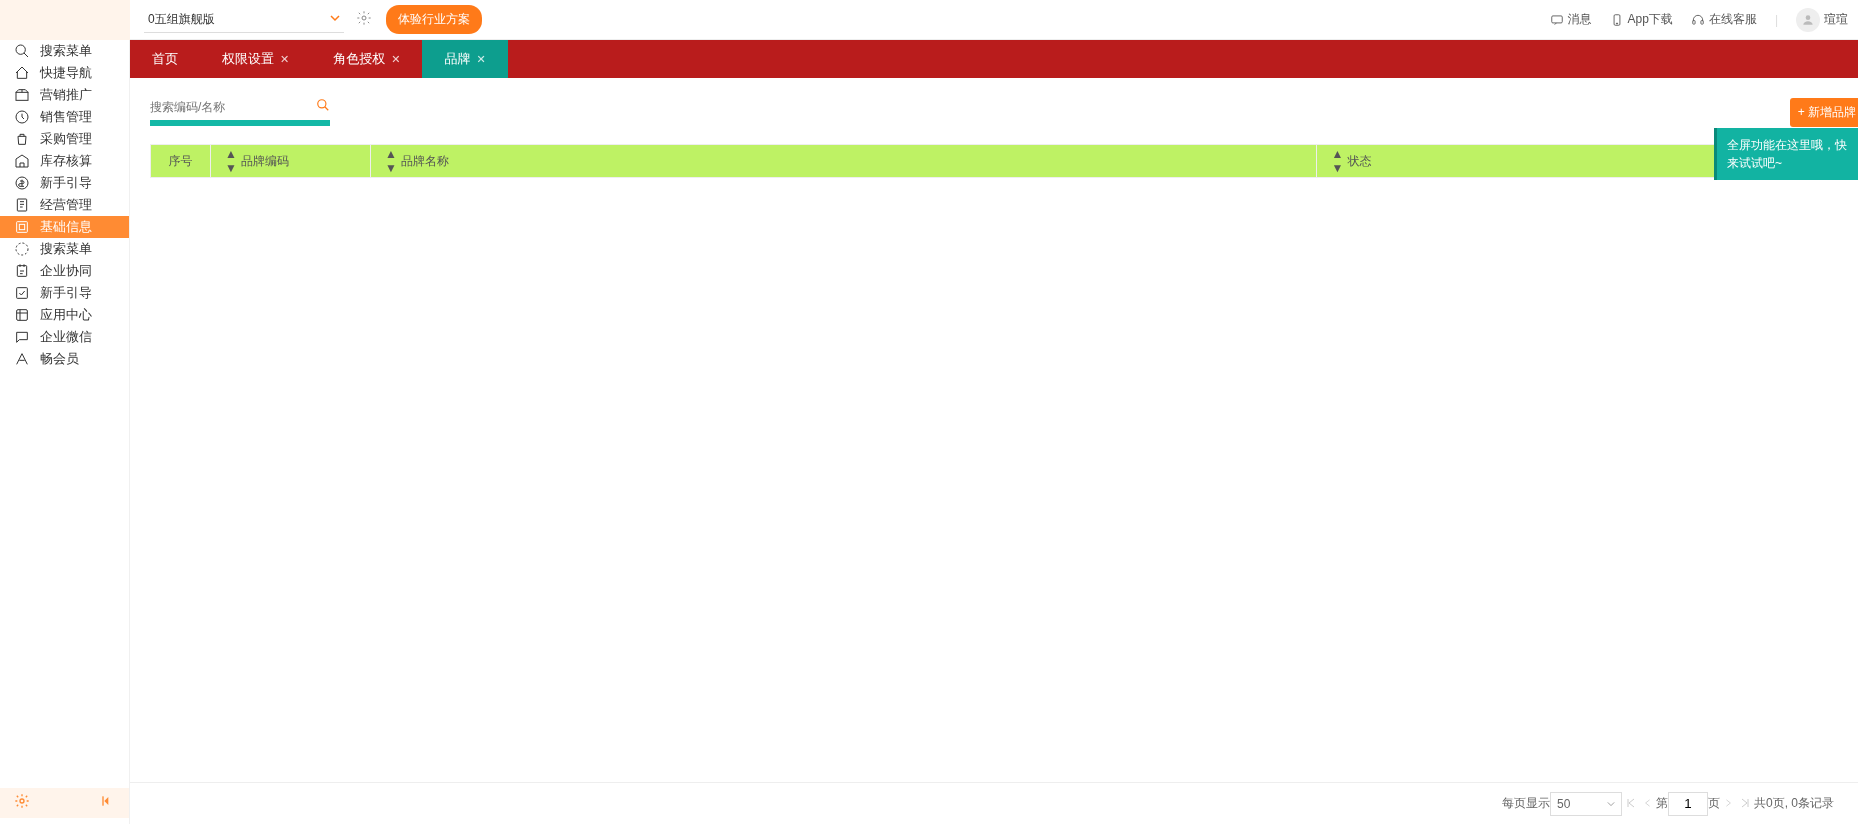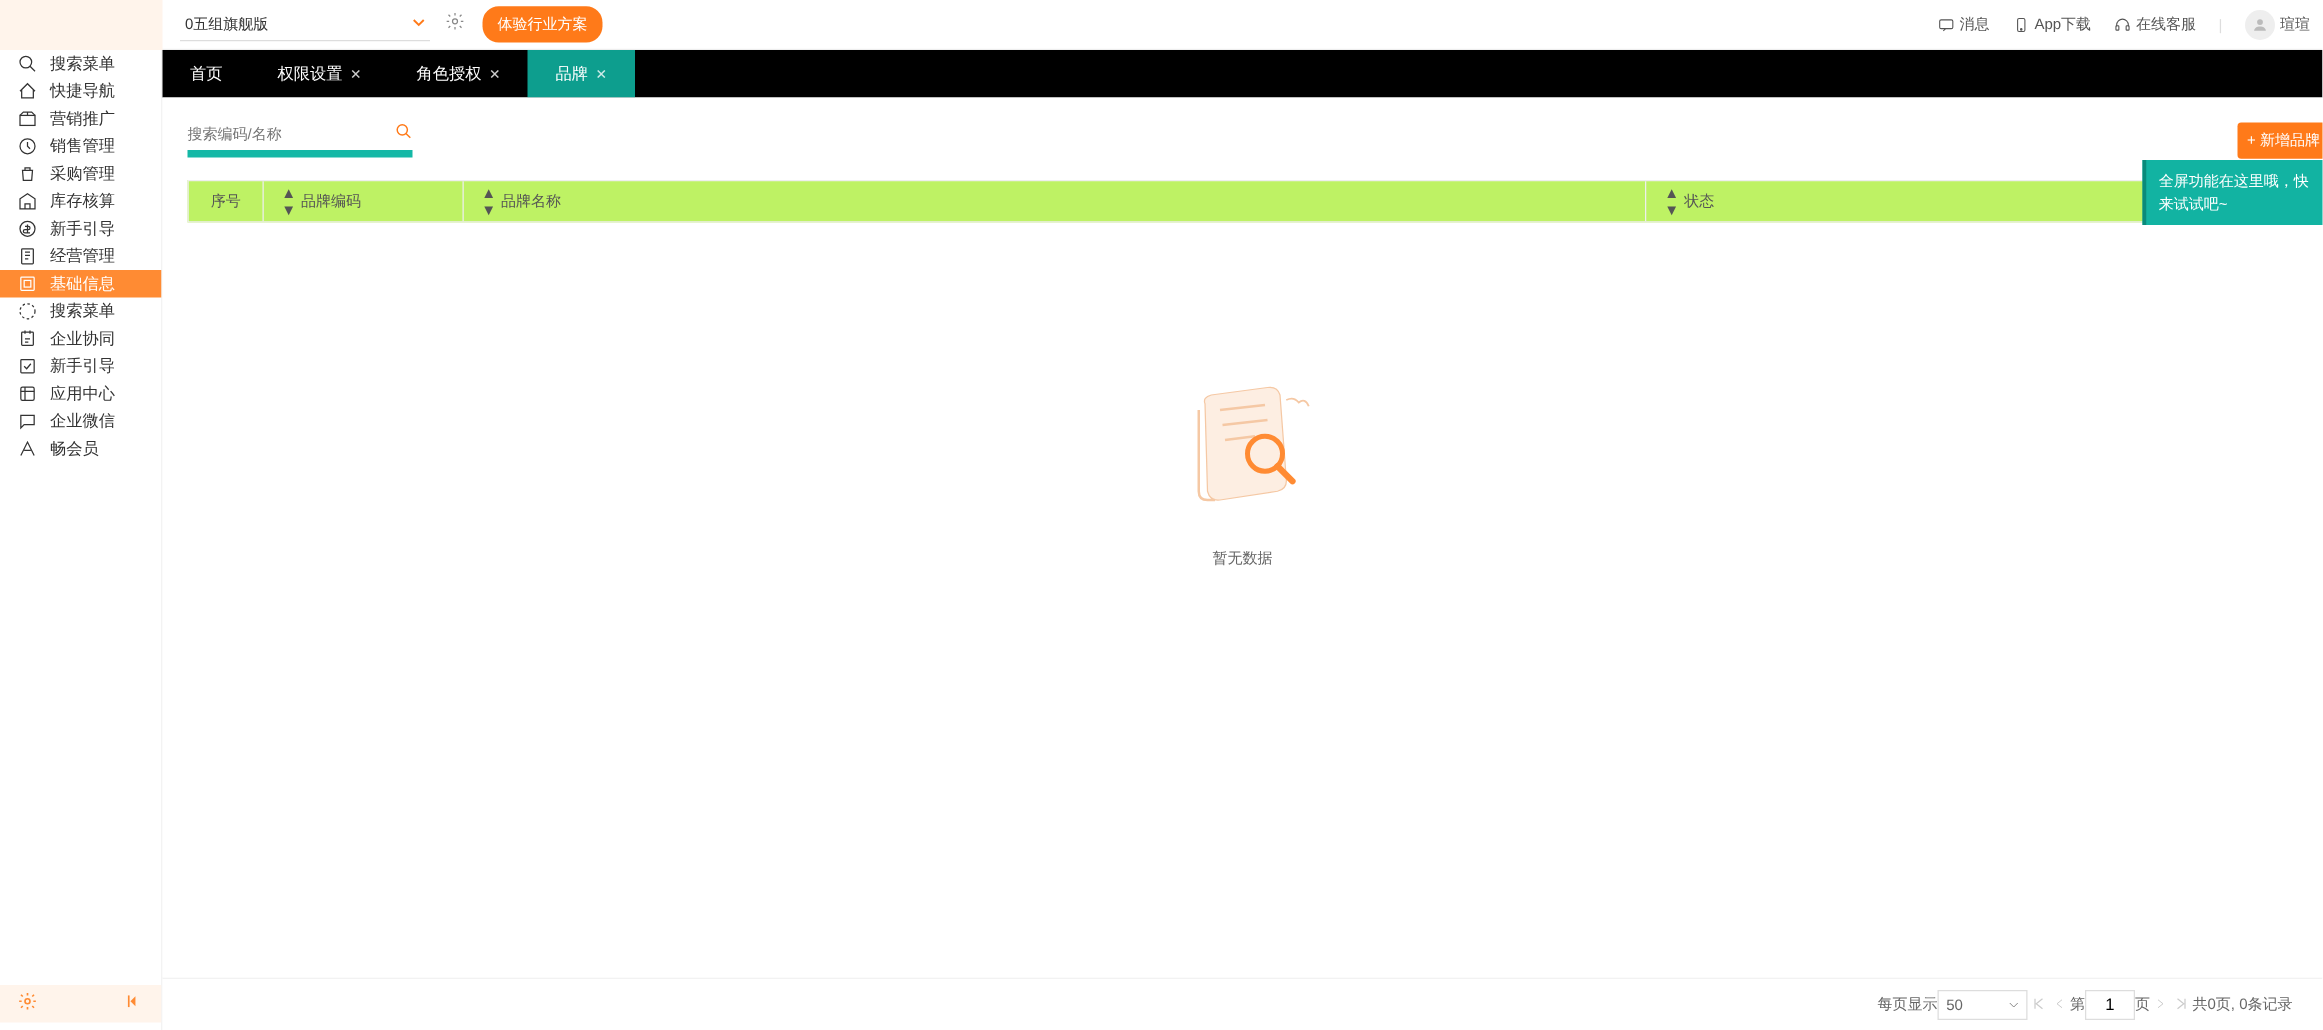--- a/index.html
+++ b/index.html
@@ -23,21 +23,21 @@
 
 .sidebar { position: absolute; left: 0; top: 40px; width: 130px; bottom: 0; background: #fff; border-right: 1px solid #f0f0f0; }
 .logo-bg { position: absolute; left: 0; top: 0; width: 130px; height: 40px; background: #fff4eb; }
 .side-item { display: flex; align-items: center; padding: 2px 14px; font-size: 13px; color: #333; cursor: pointer; gap: 10px; }
 .side-item.active { background: #ff8b33; color: #fff; }
 .side-item .ico { width: 16px; height: 16px; display: flex; align-items: center; justify-content: center; }
 .side-bottom { position: absolute; bottom: 6px; left: 0; width: 100%; background: #fff4eb; height: 30px; display: flex; align-items: center; justify-content: space-between; padding: 0 14px; }
 
 
 .main { position: absolute; left: 130px; top: 40px; right: 0; bottom: 0; display: flex; flex-direction: column; }
-.tabs { background: #000000; height: 38px; display: flex; align-items: stretch; }
+.tabs { background: #b91c1c; height: 38px; display: flex; align-items: stretch; }
 .tab { display: flex; align-items: center; padding: 0 22px; color: #fff; font-size: 13px; cursor: pointer; gap: 6px; position: relative; }
 .tab.active { background: #0d9e8e; }
 .tab .close { font-size: 11px; opacity: .8; }
 
 .content { flex: 1; background: #fff; padding: 16px 20px 0 20px; position: relative; }
 .search-row { display: flex; align-items: center; }
 .search-box { display: flex; align-items: center; border-bottom: 6px solid #14b8a6; width: 180px; }
 .search-box input { border: none; outline: none; font-size: 12px; padding: 6px 0; flex: 1; }
 .search-box .sicon { color: #ff7a19; margin-left: 6px; }
 
@@ -327,35 +327,20 @@
       <div class="th name">
         <span class="sort-icon">▲<br>▼</span>
         <span>品牌名称</span>
       </div>
       <div class="th status" style="border-right:none">
         <span class="sort-icon">▲<br>▼</span>
         <span>状态</span>
       </div>
     </div>
 
-    <div class="empty">
-      <div class="empty-ill">
-        <svg width="120" height="120" viewBox="0 0 120 120">
-          <path d="M30 25 Q28 20 35 18 L80 12 Q88 11 90 18 L95 85 Q96 93 88 95 L42 102 Q34 103 32 95 Z" fill="#fdeee2" stroke="#f5c8a4" stroke-width="1"></path>
-          <path d="M25 30 L25 95 Q25 102 32 102 L38 102" fill="none" stroke="#f5c8a4" stroke-width="2"></path>
-          <line x1="42" y1="30" x2="78" y2="26" stroke="#f5c8a4" stroke-width="2"></line>
-          <line x1="44" y1="42" x2="80" y2="38" stroke="#f5c8a4" stroke-width="2"></line>
-          <line x1="46" y1="54" x2="70" y2="51" stroke="#f5c8a4" stroke-width="2"></line>
-          <circle cx="78" cy="65" r="14" fill="none" stroke="#ff8b33" stroke-width="4"></circle>
-          <line x1="88" y1="75" x2="100" y2="87" stroke="#ff8b33" stroke-width="5" stroke-linecap="round"></line>
-          <path d="M95 22 q6 -3 10 2 q5 -4 8 3" fill="none" stroke="#f5c8a4" stroke-width="1.5"></path>
-        </svg>
-      </div>
-      <div>暂无数据</div>
-    </div>
   </div>
 
   <div class="pager">
     <span>每页显示</span>
     <div class="psel">
       <span>50</span>
       <svg width="8" height="8" viewBox="0 0 10 10">
           <path d="M1 3l4 4 4-4" fill="none" stroke="#888"></path>
         </svg>
     </div>

